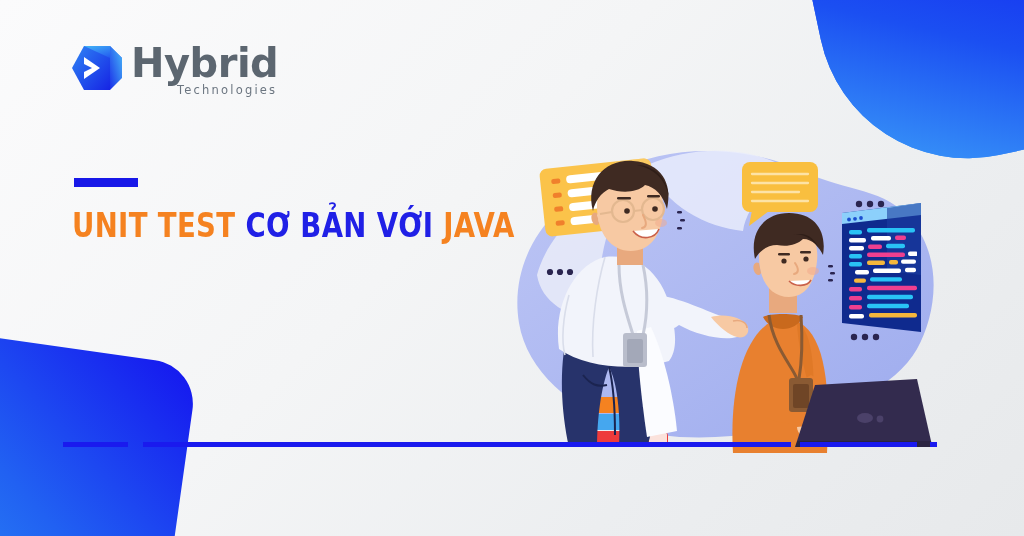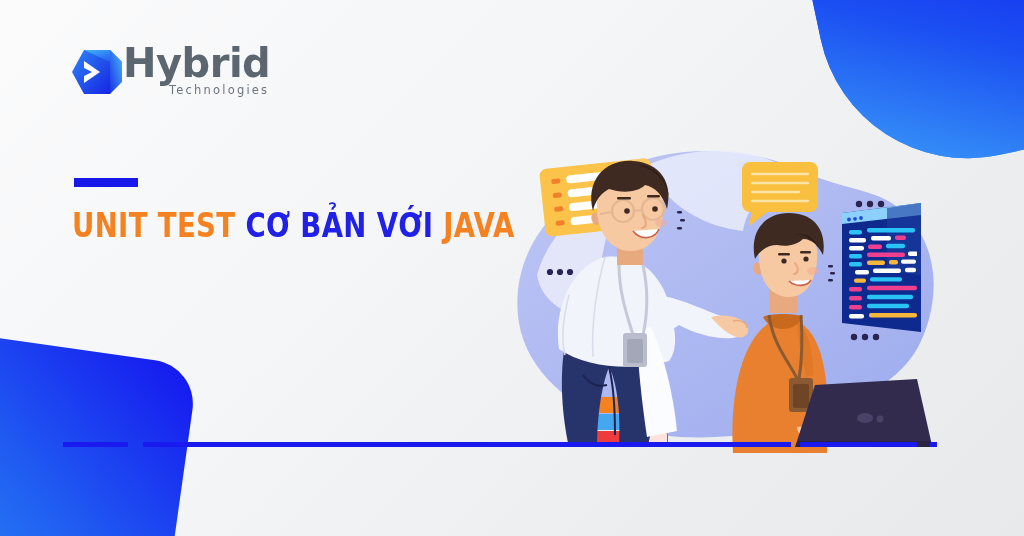--- a/index.html
+++ b/index.html
@@ -24,21 +24,21 @@
     border-radius:0 0 0 150px;
     background:linear-gradient(205deg,#1111ee 0%,#1b4ff2 55%,#3ea4f9 100%);
   }
   .corner-bl{
     position:absolute;left:-120px;bottom:-96px;width:300px;height:288px;
     background:linear-gradient(40deg,#2f9df6 0%,#2161f2 48%,#1515ef 100%);
     border-radius:0 44px 0 0;
     transform:rotate(8deg);
   }
   
-  .logo{position:absolute;left:70px;top:43px;display:flex;align-items:flex-end;gap:1px;}
+  .logo{position:absolute;left:70px;top:43px;display:flex;align-items:flex-start;gap:9px;}
   .logo-mark{width:52px;height:50px;flex:0 0 auto;}
   .logo-words{display:flex;flex-direction:column;line-height:1;}
   .logo-name{
     font-size:40px;font-weight:700;letter-spacing:-0.5px;color:#5c6670;
     font-family:"DejaVu Sans", sans-serif;
   }
   .logo-sub{
     font-size:11.5px;letter-spacing:2.2px;color:#6b7580;
     align-self:flex-end;margin-top:2px;margin-right:1px;
     font-family:"DejaVu Sans", sans-serif;

